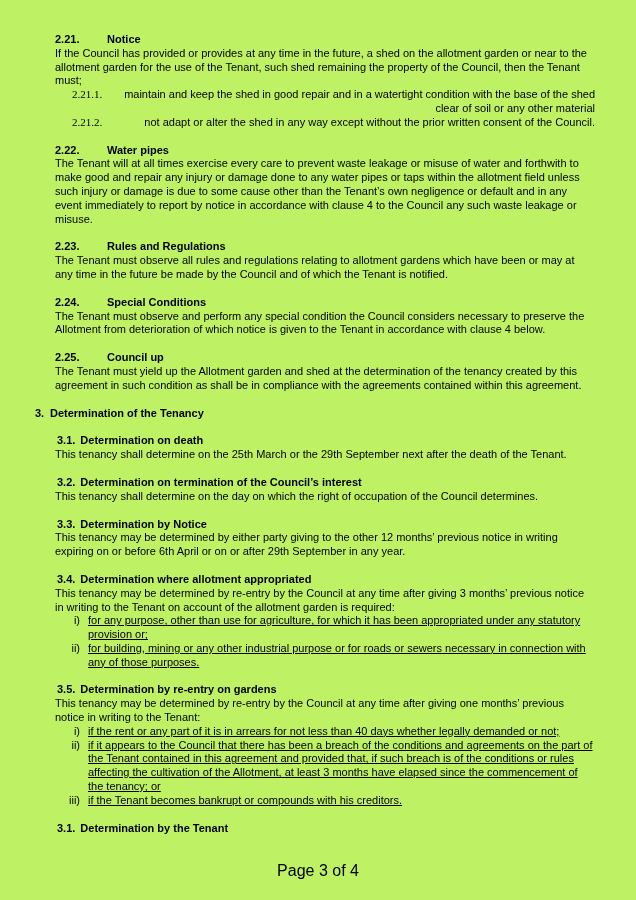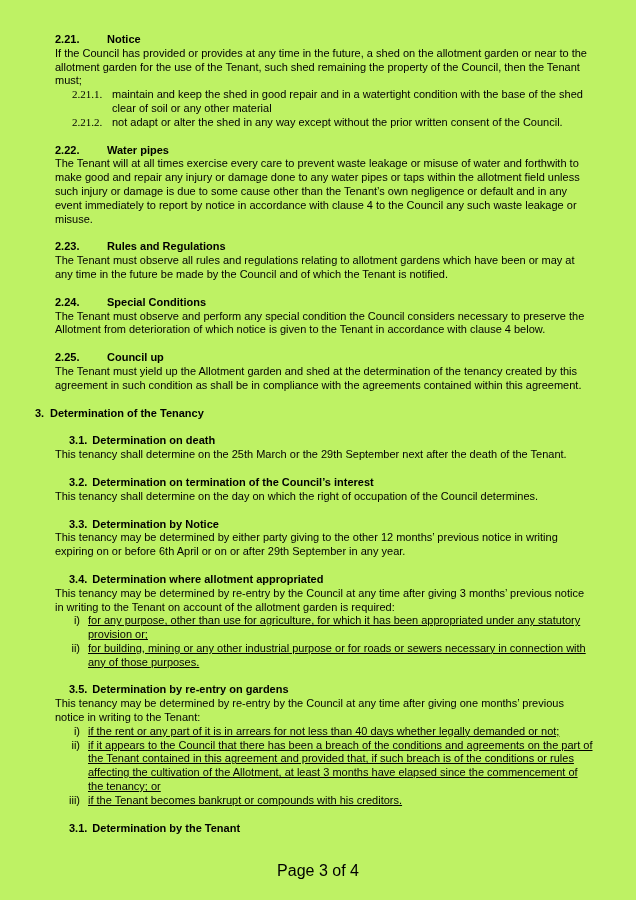--- a/index.html
+++ b/index.html
@@ -22,26 +22,26 @@
   }
   .h1, .h2, .h3 { font-weight: bold; margin-top: 14px; }
   .content > :first-child { margin-top: 0; }
 
   .h1 { display: flex; margin-left: -20px; }
   .h1 .num { width: 15px; flex: none; }
 
   .h2 { display: flex; }
   .h2 .num { width: 52px; flex: none; }
 
-  .h3 { display: flex; margin-left: 14px; }
+  .h3 { display: flex; margin-left: 2px; }
   .h3 .num { flex: none; margin-right: 5px; }
 
   .sub { display: flex; padding-left: 17px; }
   .sub .marker { flex: none; min-width: 36px; margin-right: 4px; white-space: nowrap; font-family: Liberation Serif, serif; }
-  .sub .text { flex: 1; }
+  .sub .text { flex: 1; text-align: right; }
 
   .roman { display: flex; padding-left: 13px; }
   .roman .marker { flex: none; width: 12px; text-align: right; margin-right: 8px; white-space: nowrap; }
   .roman .text { flex: 1; text-decoration: underline; }
 
   .footer {
     position: absolute;
     left: 0;
     right: 0;
     top: 864px;

